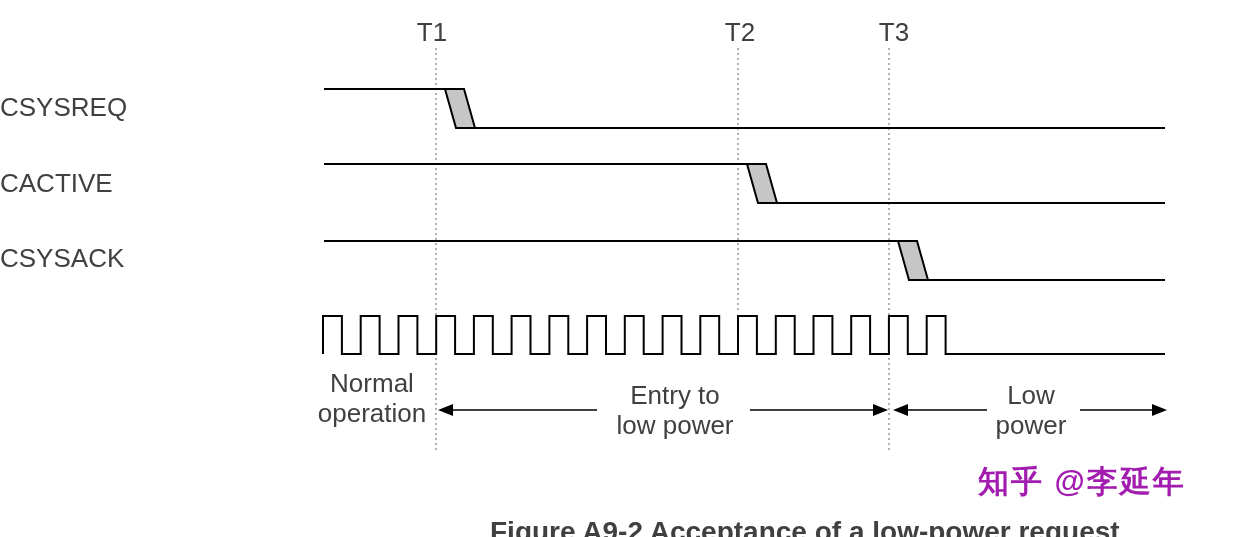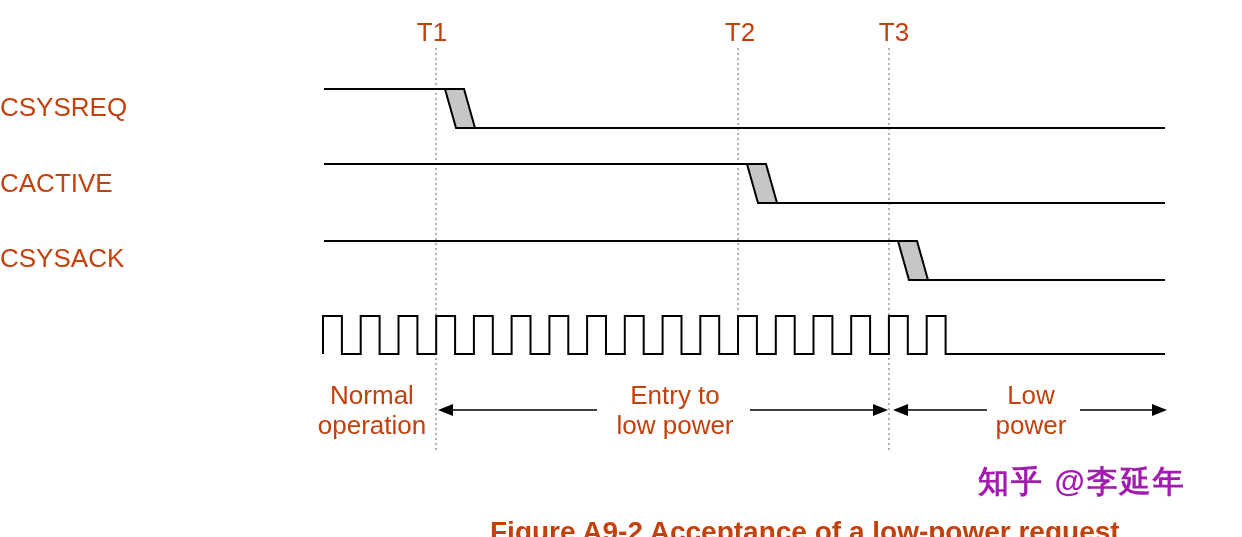--- a/index.html
+++ b/index.html
@@ -1,21 +1,21 @@
 <!DOCTYPE html>
 <html><head>
 <meta charset="utf-8">
 <style>
   html,body{margin:0;padding:0;background:#fff;}
   #stage{
     position:relative;width:1242px;height:537px;background:#ffffff;
     font-family:"Liberation Sans","DejaVu Sans",sans-serif;overflow:hidden;
   }
   #art{position:absolute;left:0;top:0;z-index:1;}
-  .txt{position:absolute;color:#c2410c;z-index:2;}
+  .txt{position:absolute;color:#404040;z-index:2;}
   .sig-label{
     left:0;width:316px;text-align:left;font-size:26px;line-height:32px;
   }
   .marker-label{
     width:80px;text-align:center;font-size:26px;line-height:30px;top:17px;
   }
   .phase-label{
     width:240px;text-align:center;font-size:26px;line-height:30px;
     white-space:pre-line;
   }
@@ -58,21 +58,21 @@
     </svg>
 
   <div class="txt sig-label" style="top:91px">CSYSREQ</div>
   <div class="txt sig-label" style="top:167px">CACTIVE</div>
   <div class="txt sig-label" style="top:242px">CSYSACK</div>
 
   <div class="txt marker-label" style="left:392px">T1</div>
   <div class="txt marker-label" style="left:700px">T2</div>
   <div class="txt marker-label" style="left:854px">T3</div>
 
-  <div class="txt phase-label" style="left:252px;top:380px">Normal
+  <div class="txt phase-label" style="left:252px;top:368px">Normal
 operation</div>
   <div class="txt phase-label" style="left:911px;top:380px">Low
 power</div>
   <div class="txt phase-label" style="left:555px;top:380px">Entry to
 low power</div>
 
   <div class="txt" id="watermark">知乎 @李延年</div>
   <div class="txt" id="caption">Figure A9-2 Acceptance of a low-power request</div>
 
 </div>

